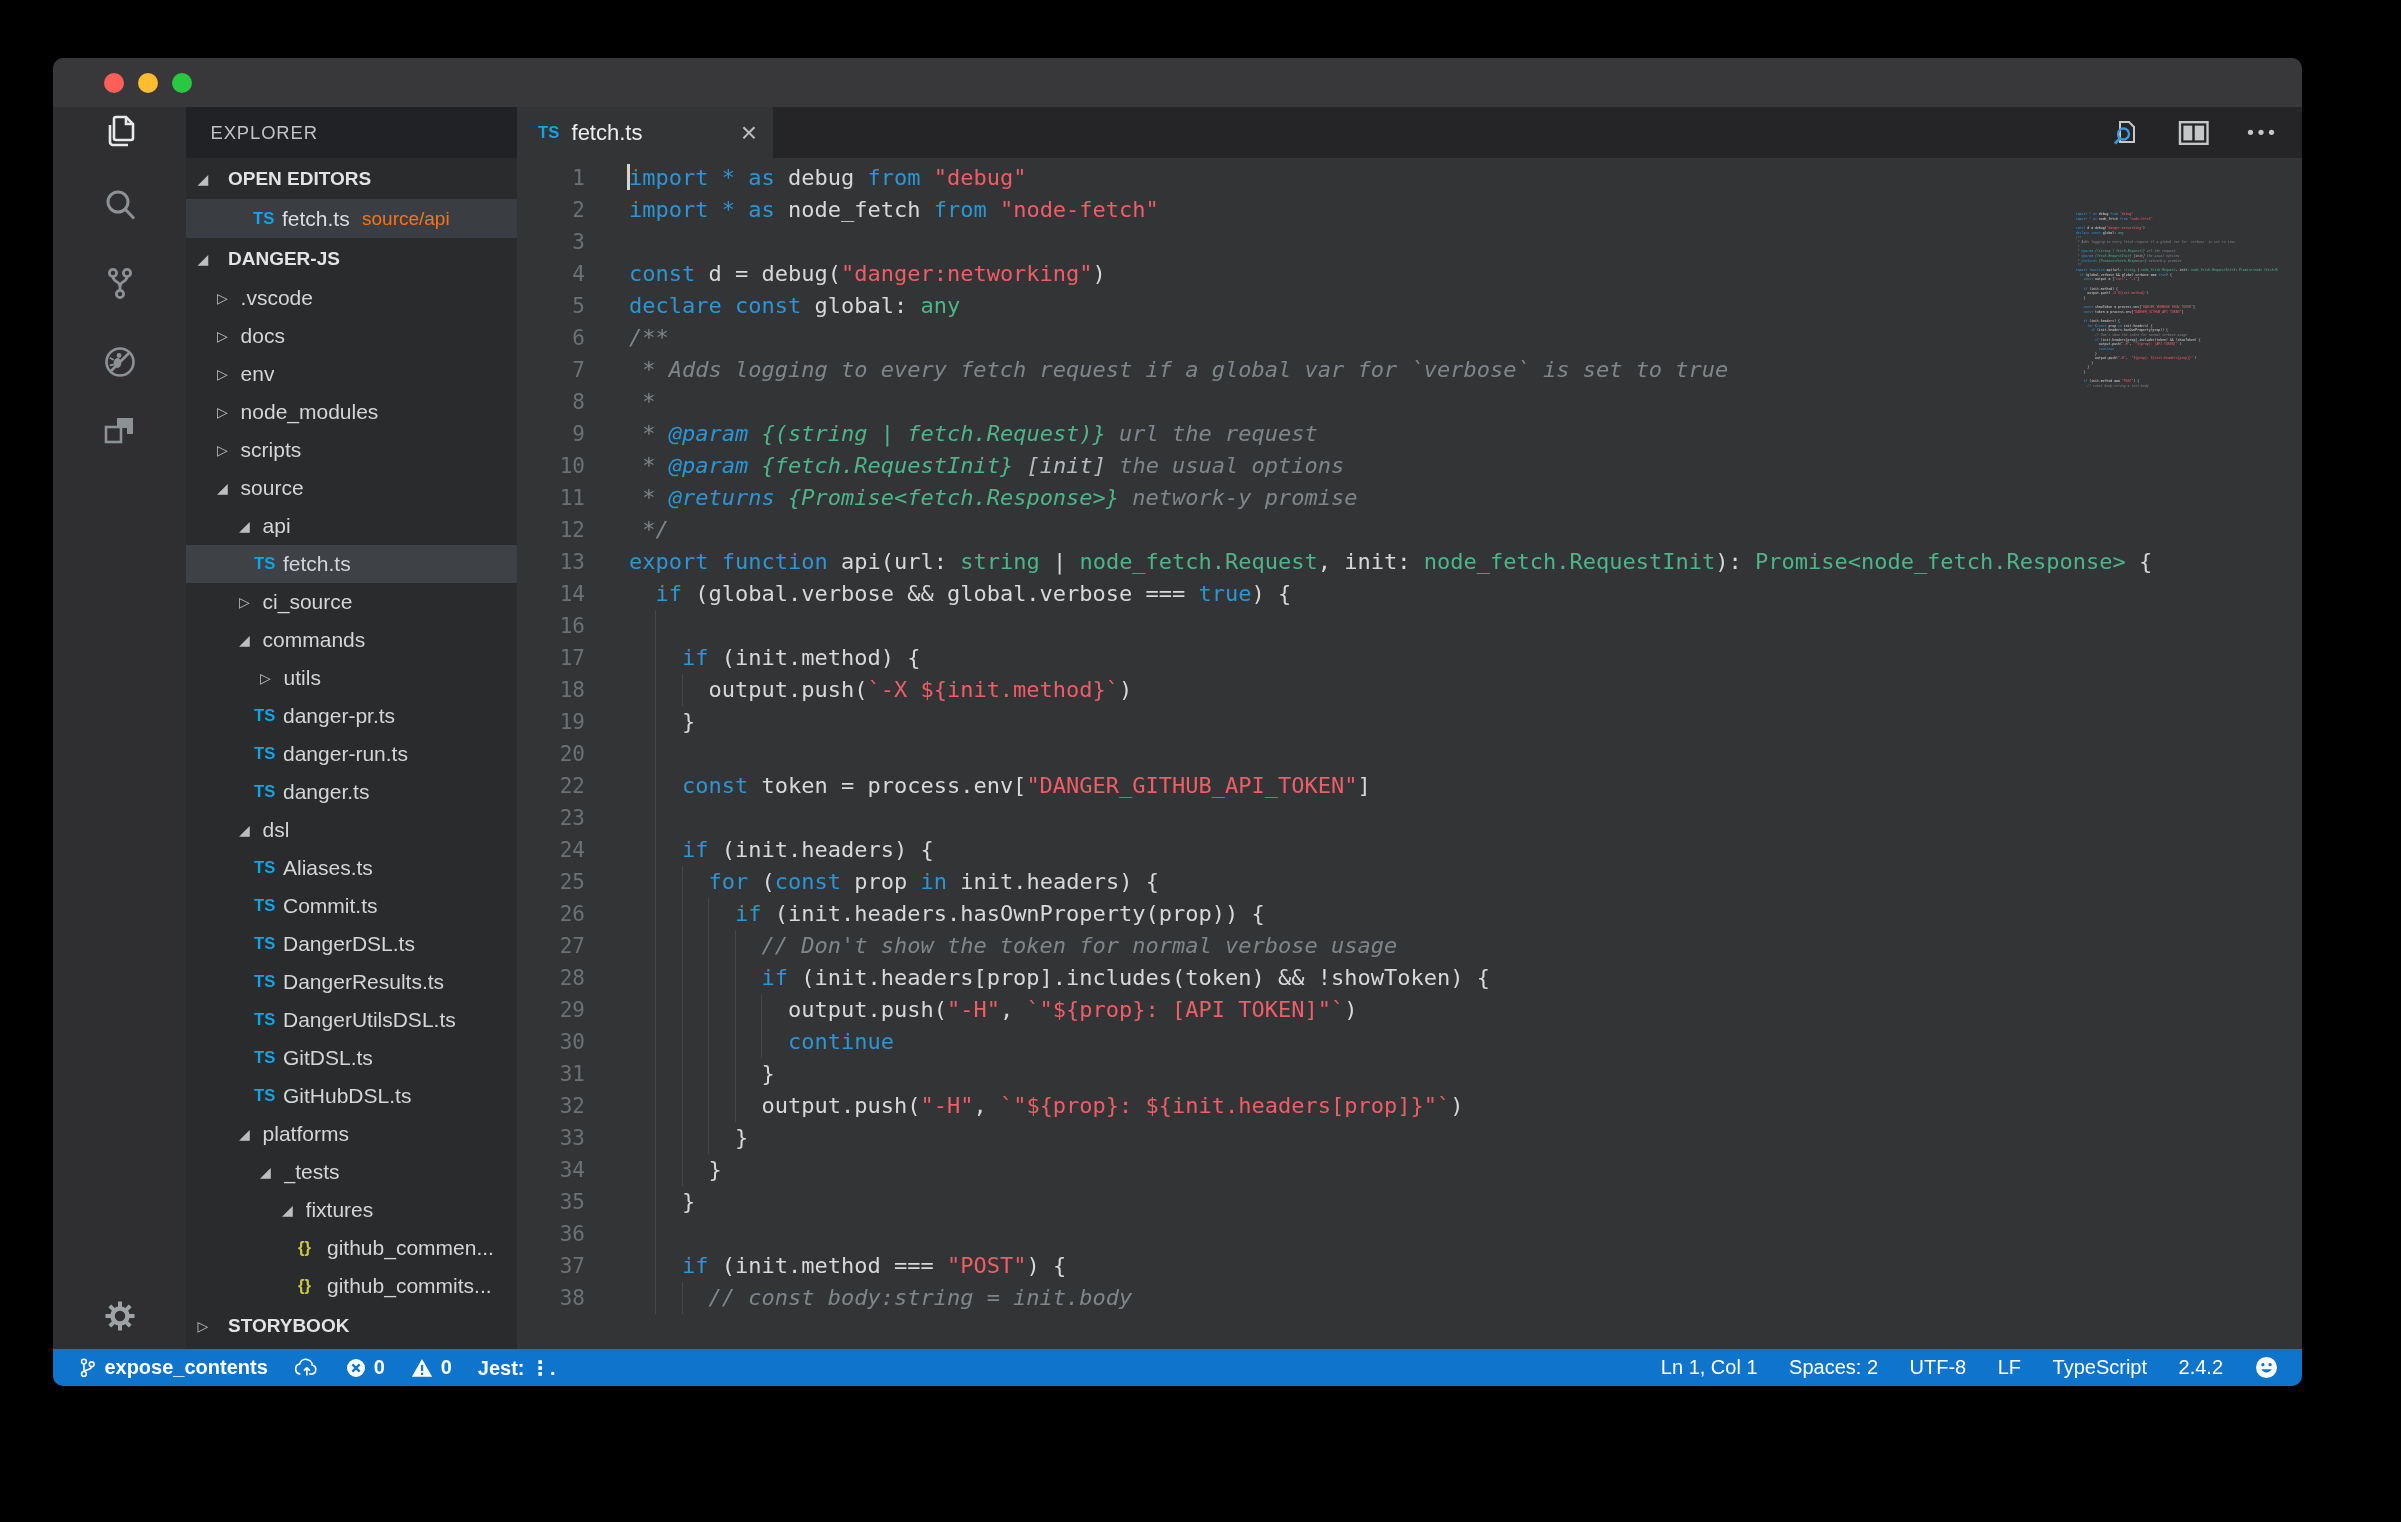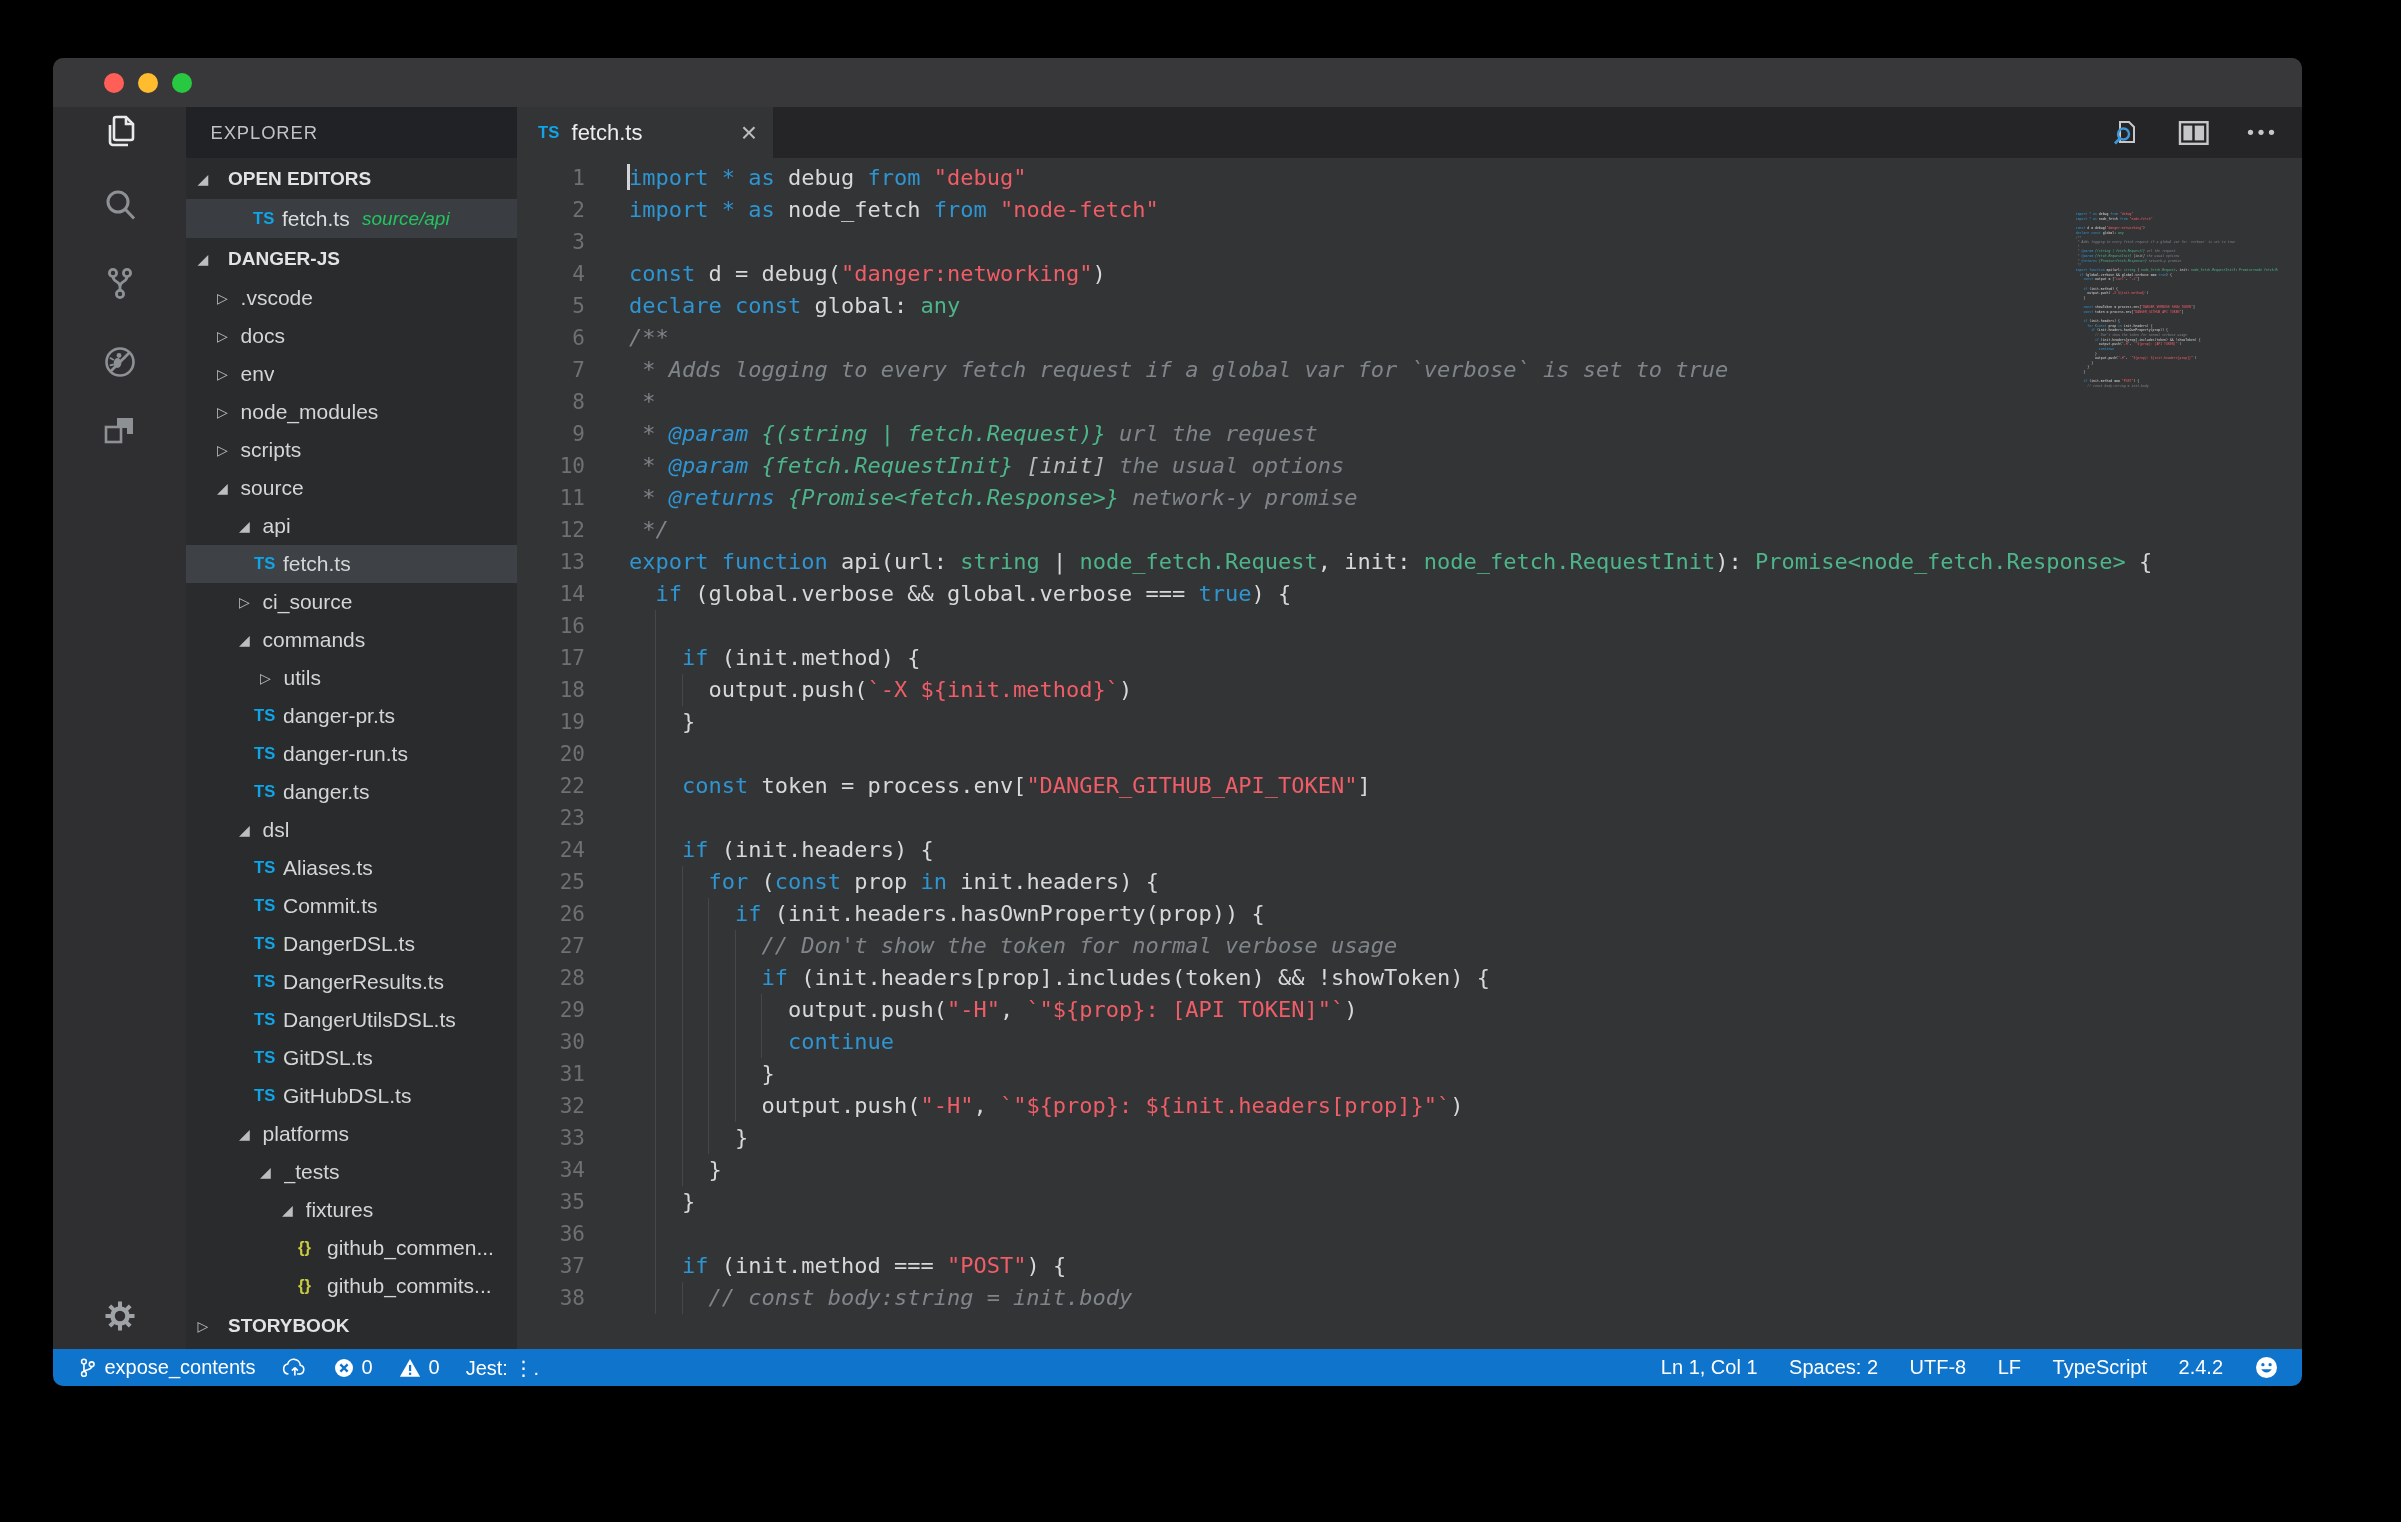--- a/index.html
+++ b/index.html
@@ -20,21 +20,21 @@
   .ab-bottom{position:absolute;bottom:8.8px;left:0;width:133px;height:49px;display:flex;align-items:center;justify-content:center;}
   
   .sidebar{width:331px;background:#2a2b2d;flex:0 0 auto;display:flex;flex-direction:column;min-height:0;overflow:hidden;}
   .sb-band{height:51px;background:#212225;display:flex;align-items:center;padding-left:24.5px;
            color:#c2c3c5;font-size:18.4px;letter-spacing:0.9px;flex:0 0 auto;}
   .sec-hdr{height:41px;display:flex;align-items:center;font-weight:bold;color:#e2e3e5;font-size:19px;
            padding-left:11.4px;flex:0 0 auto;}
   .sec-hdr .twisty{margin-right:7px;}
   .oe-item{height:39px;background:#3a3e43;display:flex;align-items:center;padding-left:67px;
            font-size:21px;color:#dcddde;flex:0 0 auto;}
-  .oe-detail{color:#22c55e;font-size:19px;margin-left:12.3px;font-style:italic;}
+  .oe-detail{color:#f97316;font-size:19px;margin-left:12.3px;}
   .tree-row{height:38px;display:flex;align-items:center;font-size:21px;color:#d3d5d7;flex:0 0 auto;}
   .tree-row.selected{background:#3e4246;}
   .twisty{color:#bdbec0;font-size:14px;width:23.6px;display:inline-block;flex:0 0 auto;}
   .file-ico{font-weight:bold;font-size:16.6px;width:29px;display:inline-block;flex:0 0 auto;}
   .ico-ts{color:#0ea5e9}.ico-json{color:#cbcb41}
   .tree-label{white-space:nowrap;overflow:hidden;}
   
   .editor{flex:1;display:flex;flex-direction:column;min-width:0;background:#333436;position:relative;}
   .tabbar{height:51px;background:#252528;display:flex;align-items:center;flex:0 0 auto;}
   .tab{width:256px;height:51px;background:#333436;display:flex;align-items:center;
@@ -54,21 +54,21 @@
   .tok.d{color:#2e95d3;font-style:italic}
   .tok.t{color:#4db58a;font-style:italic}
   .tok.r{color:#b6babd;font-style:italic}
   .cursor{position:absolute;left:110px;top:2.6px;width:2.6px;height:26px;background:#d4d4d4;}
   .minimap{position:absolute;top:54px;right:24.5px;width:203px;height:214px;overflow:hidden;}
   .mm-inner{transform:scale(0.145);transform-origin:0 0;width:1619px;}
   .minimap .line{padding-left:5.3px;}
   
   .statusbar{height:37px;background:#0f74cc;display:flex;align-items:center;color:#fff;
              font-size:20px;padding:0 24.5px;flex:0 0 auto;}
-  .sb-left{display:flex;gap:26px;align-items:center;}
+  .sb-left{display:flex;gap:26px;align-items:center;font-weight:bold;}
   .sb-right{margin-left:auto;display:flex;gap:31.5px;align-items:center;}
   .sb-item{display:flex;align-items:center;gap:7.9px;white-space:nowrap;}
   svg{display:block;}
 </style>
 </head>
 <body>
 
 <div class="canvas">
   <div class="window">
 

